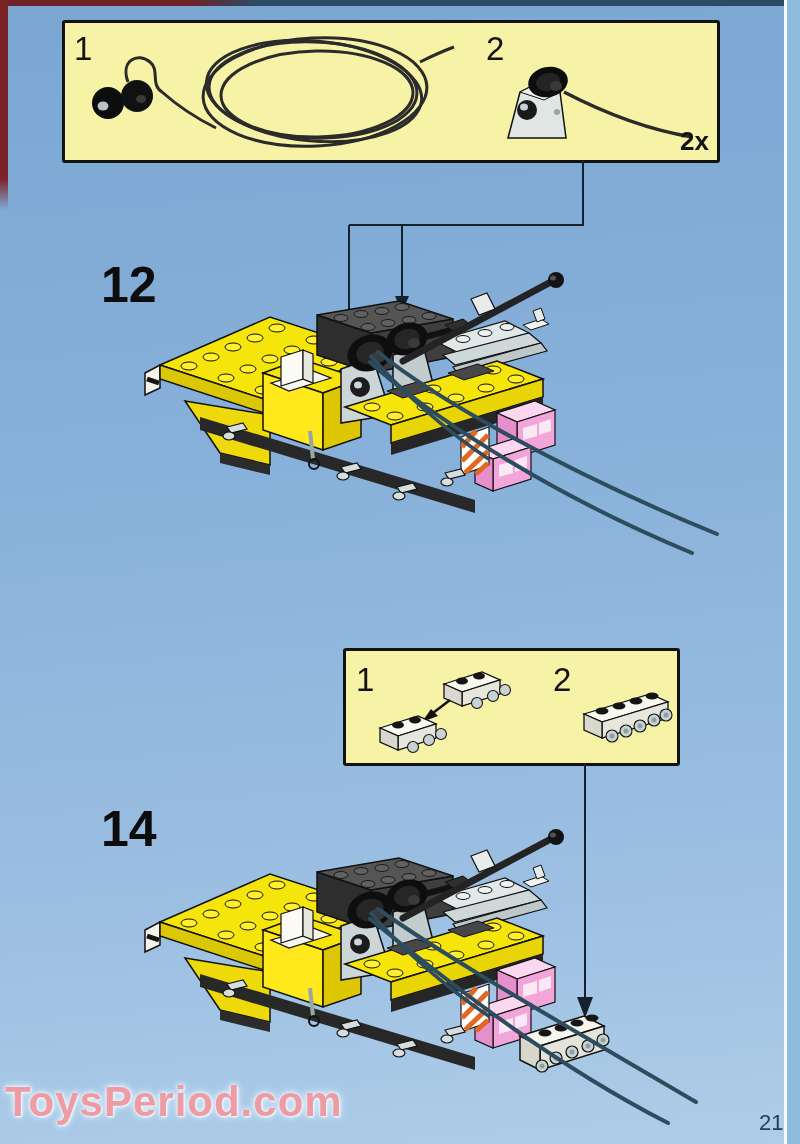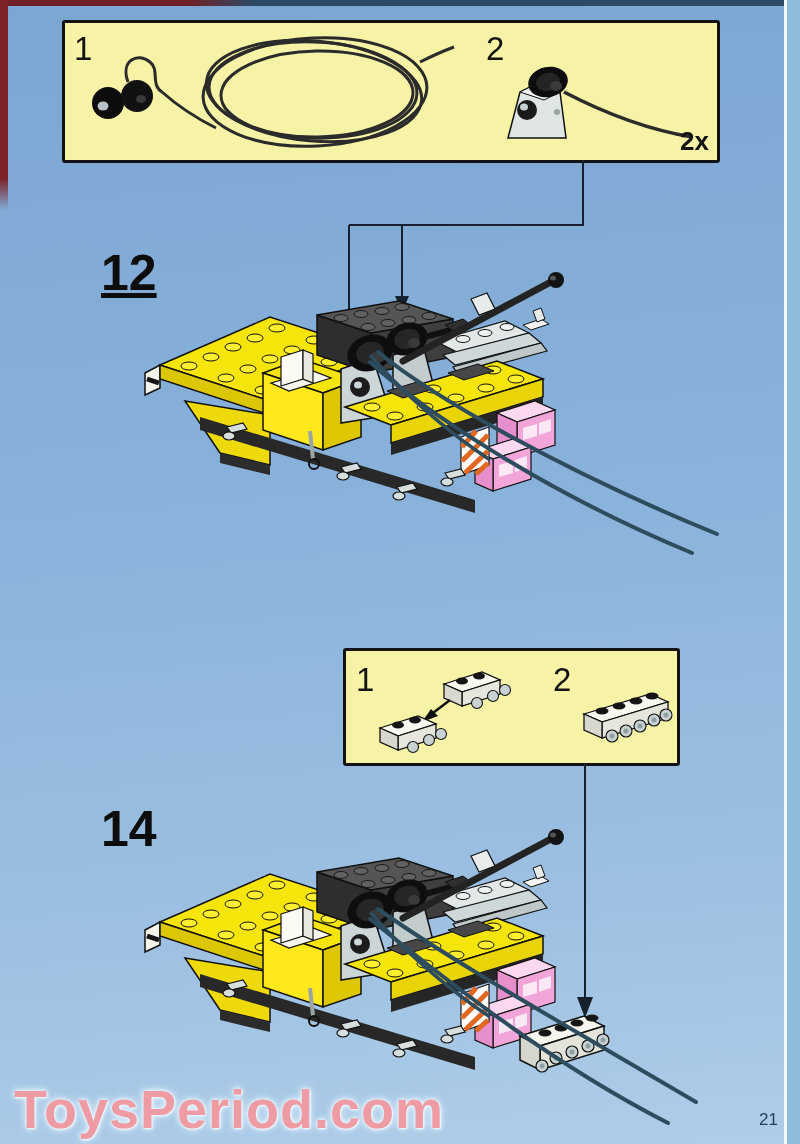--- a/index.html
+++ b/index.html
@@ -25,26 +25,26 @@
   #box2{left:343px;top:648px;width:331px;height:112px;}
   .overlay-svg{position:absolute;left:0;top:0;pointer-events:none;}
   .label-num{
     position:absolute;color:#141414;font-size:33px;line-height:1;letter-spacing:0;
   }
   .qty{position:absolute;color:#141414;font-size:26px;line-height:1;font-weight:bold;}
   .step-num{
     position:absolute;color:#0d0d0d;font-size:50px;font-weight:bold;line-height:1;
   }
   .watermark{
-    position:absolute;left:14px;top:1078px;
-    font-size:54px;font-weight:bold;letter-spacing:1px;color:#ee9ba4;
+    position:absolute;left:5px;top:1078px;
+    font-size:42px;font-weight:bold;letter-spacing:1px;color:#ee9ba4;
     text-shadow:0 0 3px #f0f9ff,0 0 6px #e4f2fc,0 0 10px #d8ecfa,1px 1px 2px #ffffff;
     white-space:nowrap;
   }
-  .page-num{position:absolute;left:759px;top:1110px;font-size:17px;color:#22405a;}
+  .page-num{position:absolute;left:759px;top:1110px;font-size:22px;color:#22405a;}
 </style>
 </head>
 <body>
 
 <div class="stage">
 
   <div class="top-edge"></div>
   <div class="spine"></div>
   <div class="edge-white"></div>
   <div class="edge-band"></div>
@@ -323,21 +323,21 @@
         <circle cx="654" cy="720" r="2.5"></circle>
           <circle cx="666" cy="715" r="2.5"></circle>
       </g>
     </g>
   </svg>
 
   <div class="label-num" style="left:74px;top:32px;">1</div>
   <div class="label-num" style="left:486px;top:32px;">2</div>
   <div class="qty" style="left:680px;top:128px;">2x</div>
 
-  <div class="step-num" style="left:101px;top:248px;text-decoration:underline;">12</div>
+  <div class="step-num" style="left:101px;top:260px;">12</div>
   <div class="step-num" style="left:101px;top:804px;">14</div>
 
   <div class="label-num" style="left:356px;top:663px;">1</div>
   <div class="label-num" style="left:553px;top:663px;">2</div>
 
   <div class="watermark">ToysPeriod.com</div>
   <div class="page-num">21</div>
 
 </div>
 

